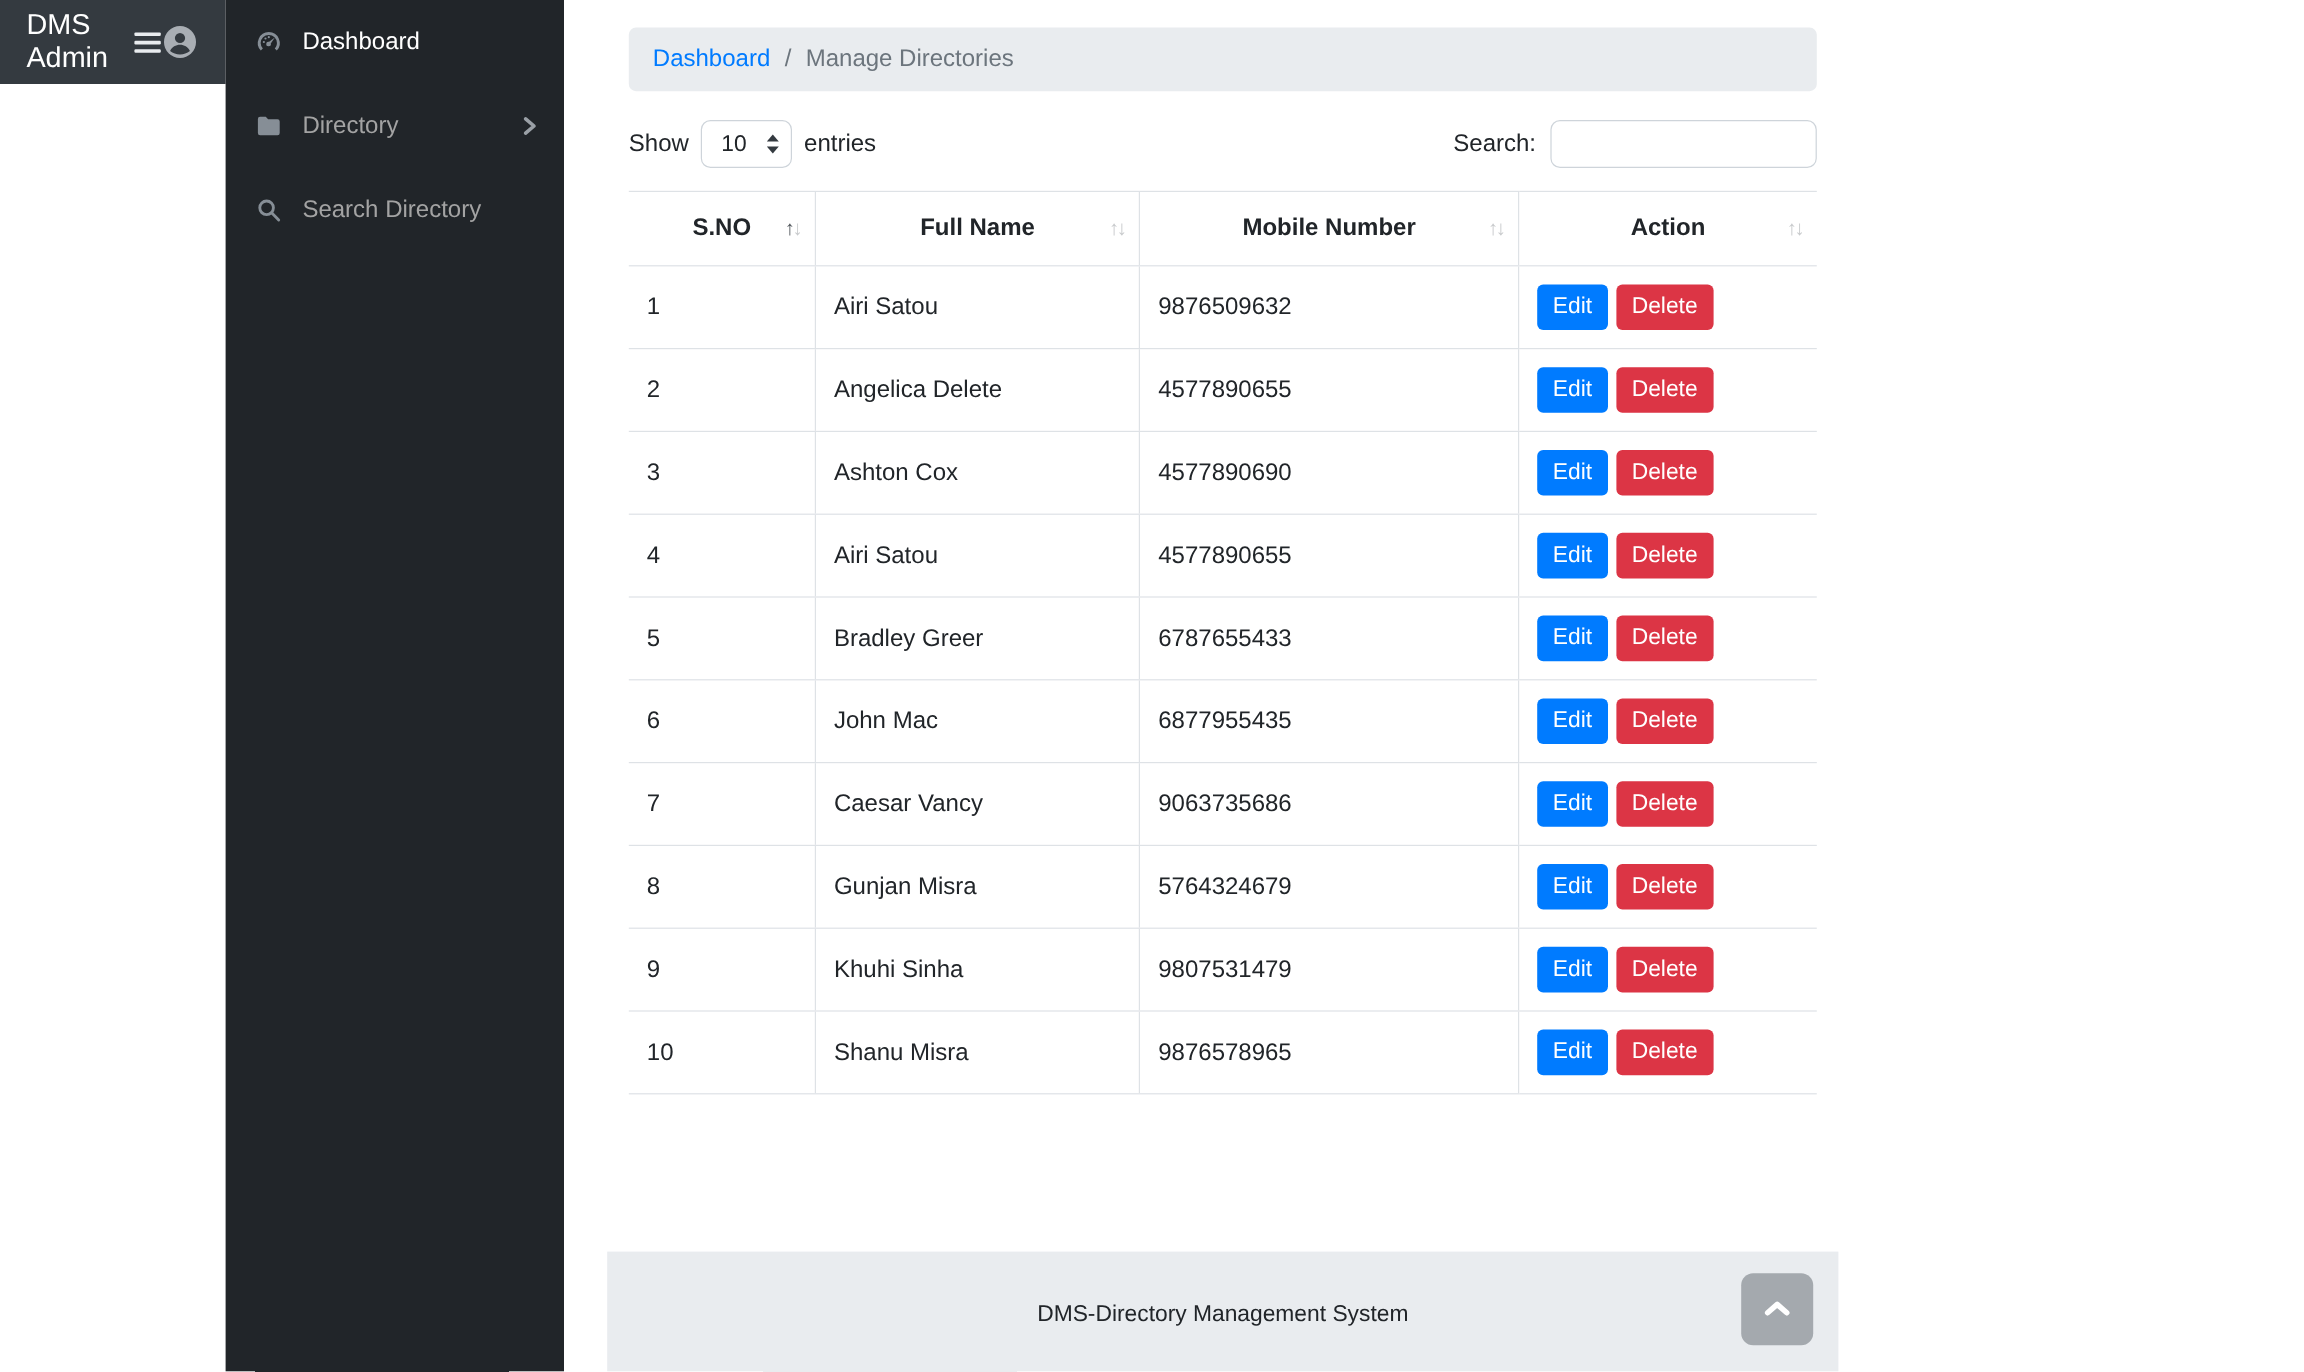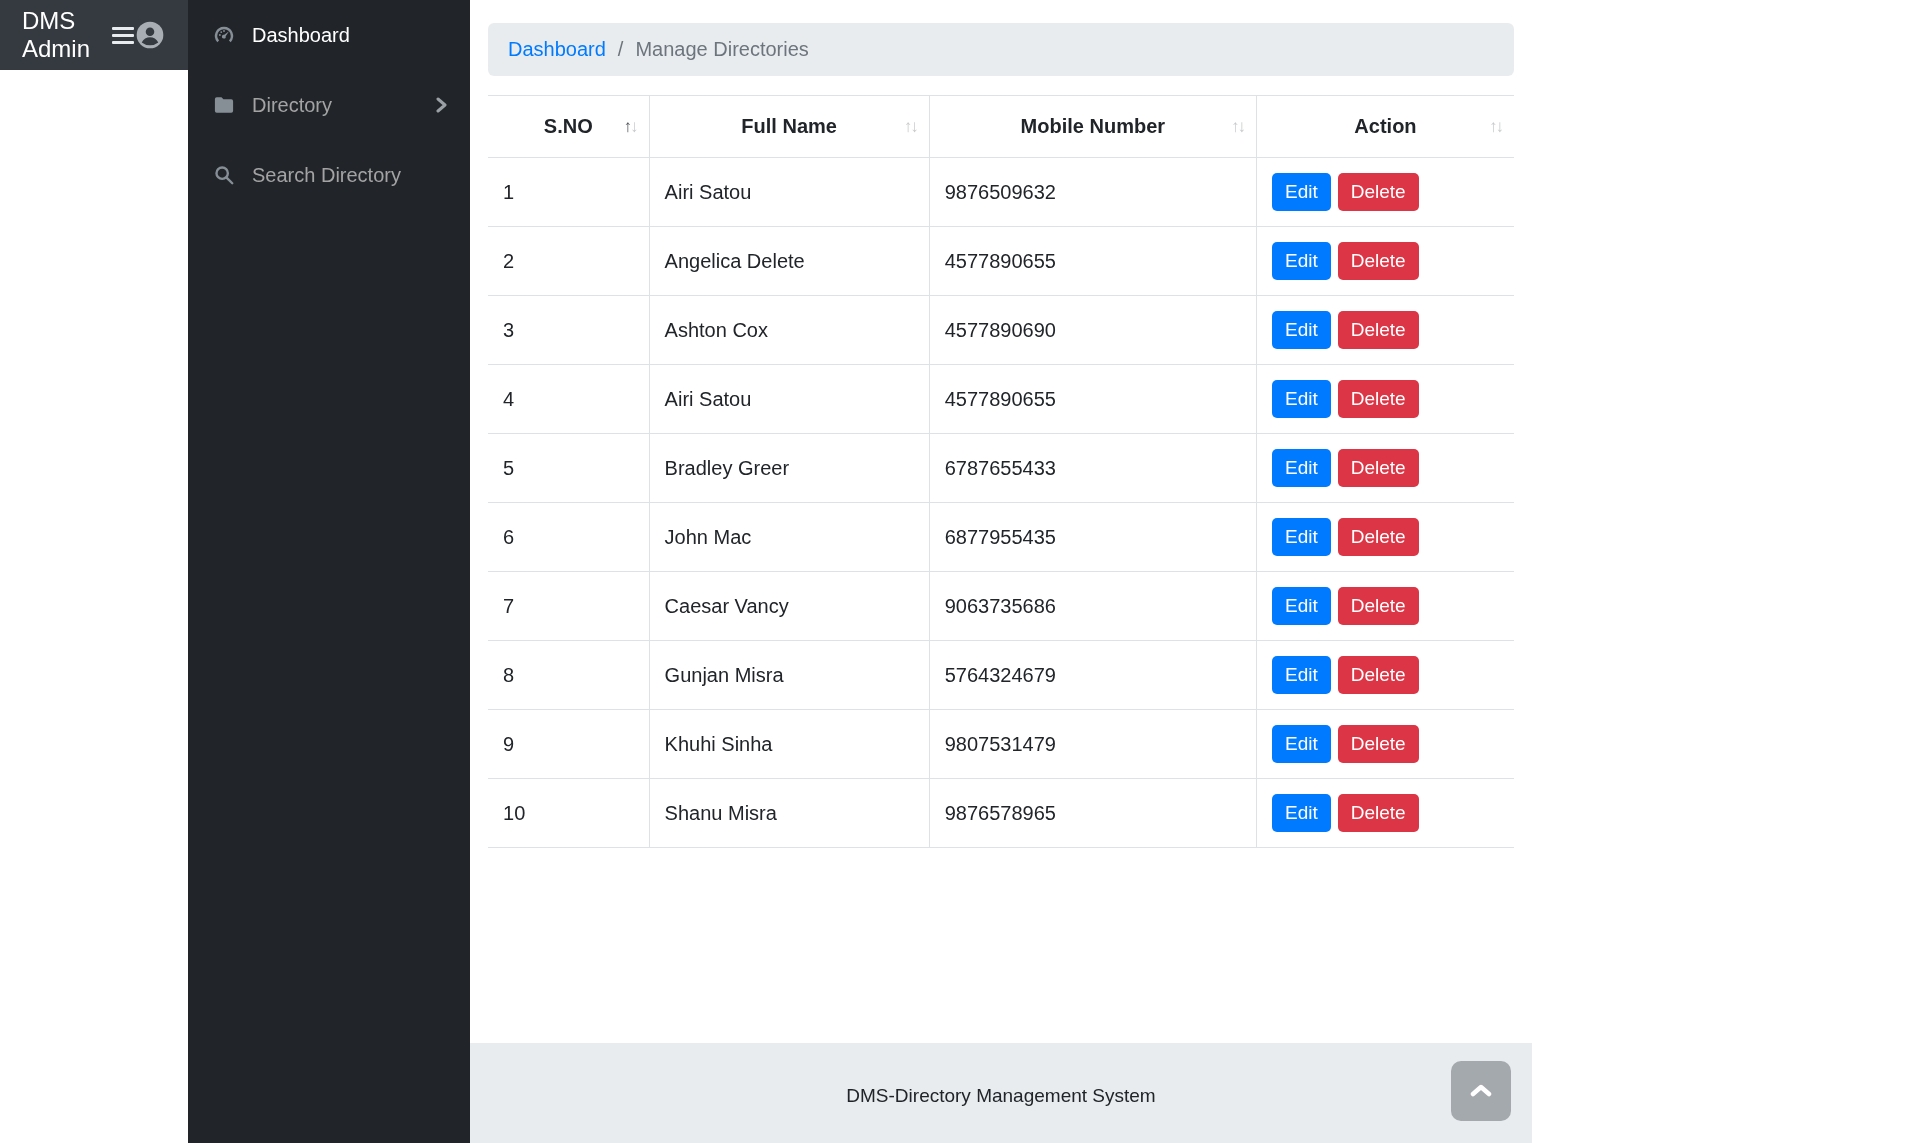--- a/index.html
+++ b/index.html
@@ -15,21 +15,21 @@
     height:70px; background:#343a40; flex:0 0 70px;
     display:flex; align-items:center; padding:0 22px;
   }
   .brand { color:#ffffff; font-size:24px; text-decoration:none; margin-right:22px; cursor:pointer; }
   .burger { display:inline-flex; flex-direction:column; gap:4px; cursor:pointer; }
   .burger span { width:22px; height:3px; background:#e9ecef; border-radius:1px; display:block; }
   .nav-spacer { flex:1; }
   .user-icon { width:32px; height:32px; cursor:pointer; }
 
   
-  .main { flex:1; display:flex; min-height:0; }
+  .main { flex:1; display:flex; min-height:0;gap:36px; }
   .sidebar { width:282px; flex:0 0 282px; background:#212529; }
   .side-item {
     height:70px; display:flex; align-items:center; padding:0 22px;
     color:#a3a3a3; font-size:20px; cursor:pointer;
   }
   .side-item .icon { width:28px; margin-right:14px; display:inline-flex; justify-content:center; color:#868e96; }
   .side-item.active { color:#ffffff; }
   .side-item .chev { margin-left:auto; color:#9aa0a6; display:inline-flex; }
 
   .right-col { flex:1; display:flex; flex-direction:column; min-width:0; }
@@ -165,20 +165,41 @@
 
     <div class="right-col">
       <div class="content">
 
         <div class="breadcrumb">
           <a class="bc-link">Dashboard</a>
           <span class="bc-sep">/</span>
           <span class="bc-current">Manage Directories</span>
         </div>
 
+        <div class="controls">
+          <div class="show-wrap">
+            <span>Show</span>
+            <span class="select-wrap">
+              <select class="page-size">
+                <option>10</option>
+              </select>
+              <span class="select-arrows">
+                <svg width="12" height="18" viewBox="0 0 12 18">
+                  <path d="M6 1 L11 7 L1 7 Z" fill="#343a40"></path>
+                  <path d="M6 17 L11 11 L1 11 Z" fill="#343a40"></path>
+                </svg>
+              </span>
+            </span>
+            <span>entries</span>
+          </div>
+          <div class="search-wrap">
+            <span>Search:</span>
+            <input class="search-input" type="text" value="" style="">
+          </div>
+        </div>
 
         <table class="dir-table">
           <colgroup>
               <col style="width: 15.7%;">
               <col style="width: 27.3%;">
               <col style="width: 31.9%;">
               <col style="width: 25.1%;">
             </colgroup>
           <thead>
               <tr>

